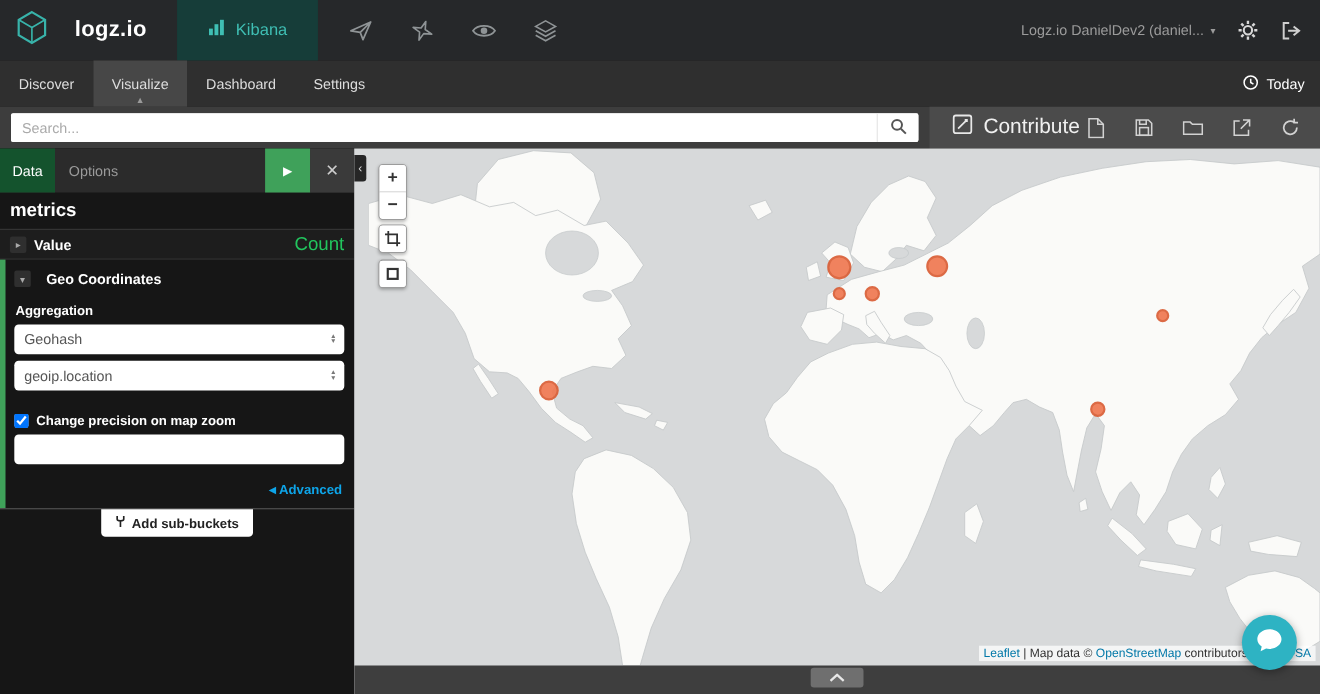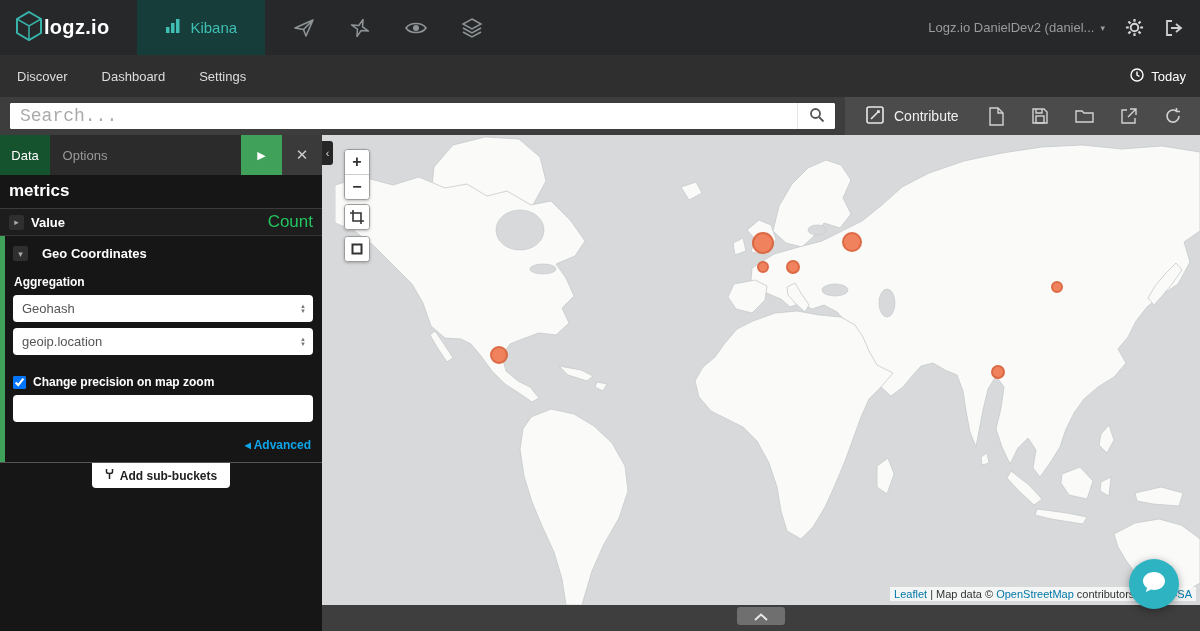--- a/index.html
+++ b/index.html
@@ -1,21 +1,21 @@
 <!DOCTYPE html>
 <html><head>
 <meta charset="utf-8">
 <style>
   * { box-sizing: border-box; margin: 0; padding: 0; }
   html,body { width:1200px; height:631px; overflow:hidden;
     font-family:"Liberation Sans", sans-serif; background:#161616; }
 
   
   .topbar { height:55px; background:#26282a; display:flex; align-items:center; }
-  .brand { display:flex; align-items:center; gap:0; padding:0 16px 0 14px; }
+  .brand { display:flex; align-items:center; gap:24px; padding:0 16px 0 14px; }
   .brand-text { color:#fff; font-size:20px; font-weight:bold; letter-spacing:.3px; }
   .kib-tab { height:100%; background:#163d39; display:flex; align-items:center; gap:9px;
     padding:0 28px; margin-left:12px; cursor:pointer; }
   .kib-label { color:#3fbfb4; font-size:15px; }
   .tb-icons { display:flex; align-items:center; gap:34px; margin-left:28px; }
   .tb-icon { display:flex; align-items:center; cursor:pointer; }
   .tb-right { margin-left:auto; display:flex; align-items:center; gap:20px; padding-right:16px; }
   .account { color:#9b9b9b; font-size:13px; cursor:pointer; display:flex; align-items:center; gap:6px; }
   .account .caret { font-size:9px; color:#9b9b9b; }
 
@@ -26,28 +26,28 @@
   .nav-item.active { background:#474747; }
   .active-caret { position:absolute; bottom:1px; left:50%; transform:translateX(-50%);
     font-size:8px; color:#9a9a9a; line-height:8px; }
   .nav-right { margin-left:auto; display:flex; align-items:center; gap:7px; padding-right:14px;
     color:#fff; font-size:13px; cursor:pointer; }
 
   
   .searchrow { height:38px; display:flex; background:#3d3d3d; }
   .search-left { width:845px; display:flex; align-items:center; padding:6px 10px; }
   .search-box { flex:1; height:26px; background:#fff; border-radius:2px; display:flex; overflow:hidden; }
-  .search-box input { flex:1; border:0; outline:0; padding:0 10px; font-size:18px; color:#333;
-    font-family:Liberation Mono, monospace; }
+  .search-box input { flex:1; border:0; outline:0; padding:0 10px; font-size:13px; color:#333;
+    font-family:Liberation Sans, sans-serif; }
   .search-box input::placeholder { color:#aaa; }
   .search-btn { width:38px; background:#fff; border:0; border-left:1px solid #e4e4e4;
     display:flex; align-items:center; justify-content:center; cursor:pointer; }
   .search-right { flex:1; background:#4b4b4b; display:flex; align-items:center; }
   .contribute { display:flex; align-items:center; gap:9px; margin-left:20px; color:#f0f0f0;
-    font-size:14px; cursor:pointer; }
+    font-size:19px; cursor:pointer; }
   .tool-icons { margin-left:auto; display:flex; align-items:center; gap:26px; padding-right:18px; }
 
   
   .content { display:flex; height:496px; }
 
   
   .sidebar { width:322px; background:#161616; display:flex; flex-direction:column; position:relative; }
   .side-tabs { height:40px; background:#2b2b2b; display:flex; align-items:stretch; }
   .stab { display:flex; align-items:center; justify-content:center; font-size:13px; cursor:pointer; }
   .stab.data { width:50px; color:#fff; background:#14532d; }
@@ -176,20 +176,24 @@
       <svg width="20" height="20" viewBox="0 0 20 20" fill="none" stroke="#cfcfcf" stroke-width="1.8">
           <path d="M8,3 H3 V17 H8"></path>
           <path d="M12,6 L17,10 L12,14 M17,10 H7"></path>
         </svg>
     </span>
   </div>
 </header>
 
 <nav class="navbar">
   <div class="nav-item">Discover</div>
+  <div class="nav-item active">
+    <span>Visualize</span>
+    <span class="active-caret">▲</span>
+  </div>
   <div class="nav-item">Dashboard</div>
   <div class="nav-item">Settings</div>
   <div class="nav-right">
     <span>
       <svg width="14" height="14" viewBox="0 0 14 14">
           <circle cx="7" cy="7" r="6" fill="none" stroke="#fff" stroke-width="1.4"></circle>
           <path d="M7,3.5 V7 L9.5,8.5" stroke="#fff" fill="none" stroke-width="1.4"></path>
         </svg>
     </span>
     <span>Today</span>

